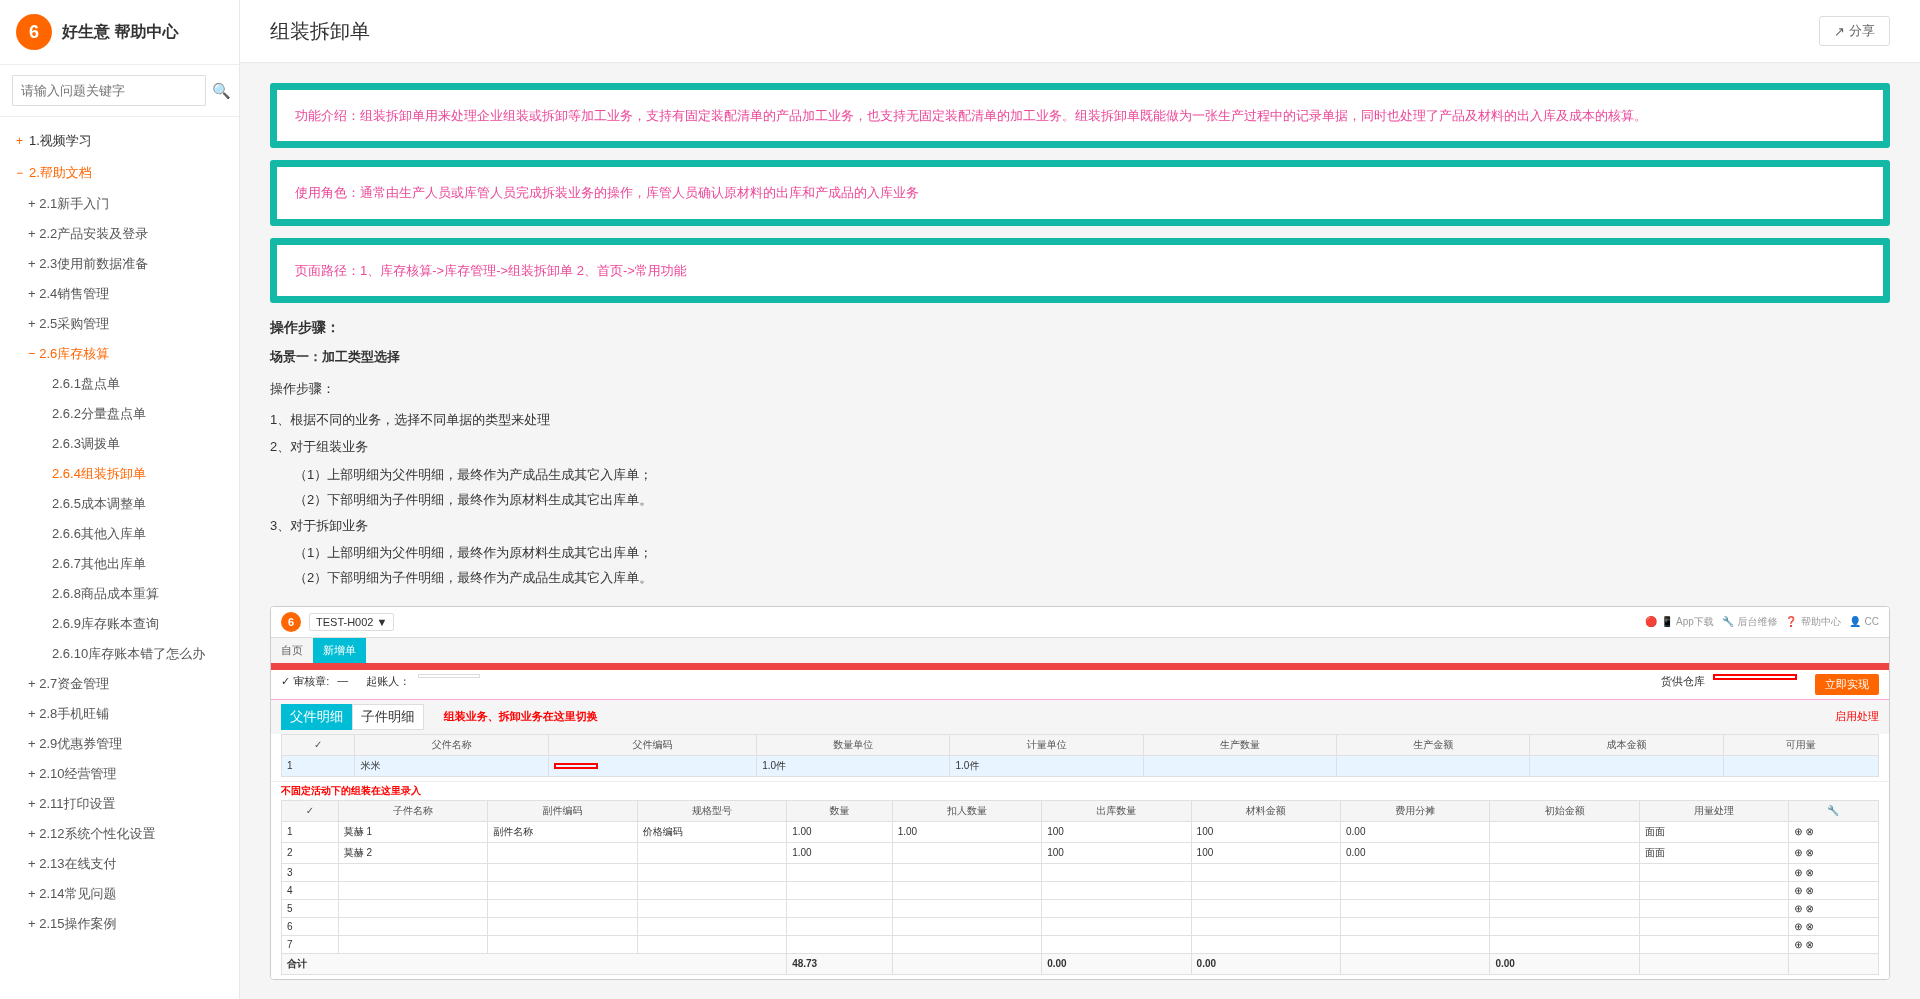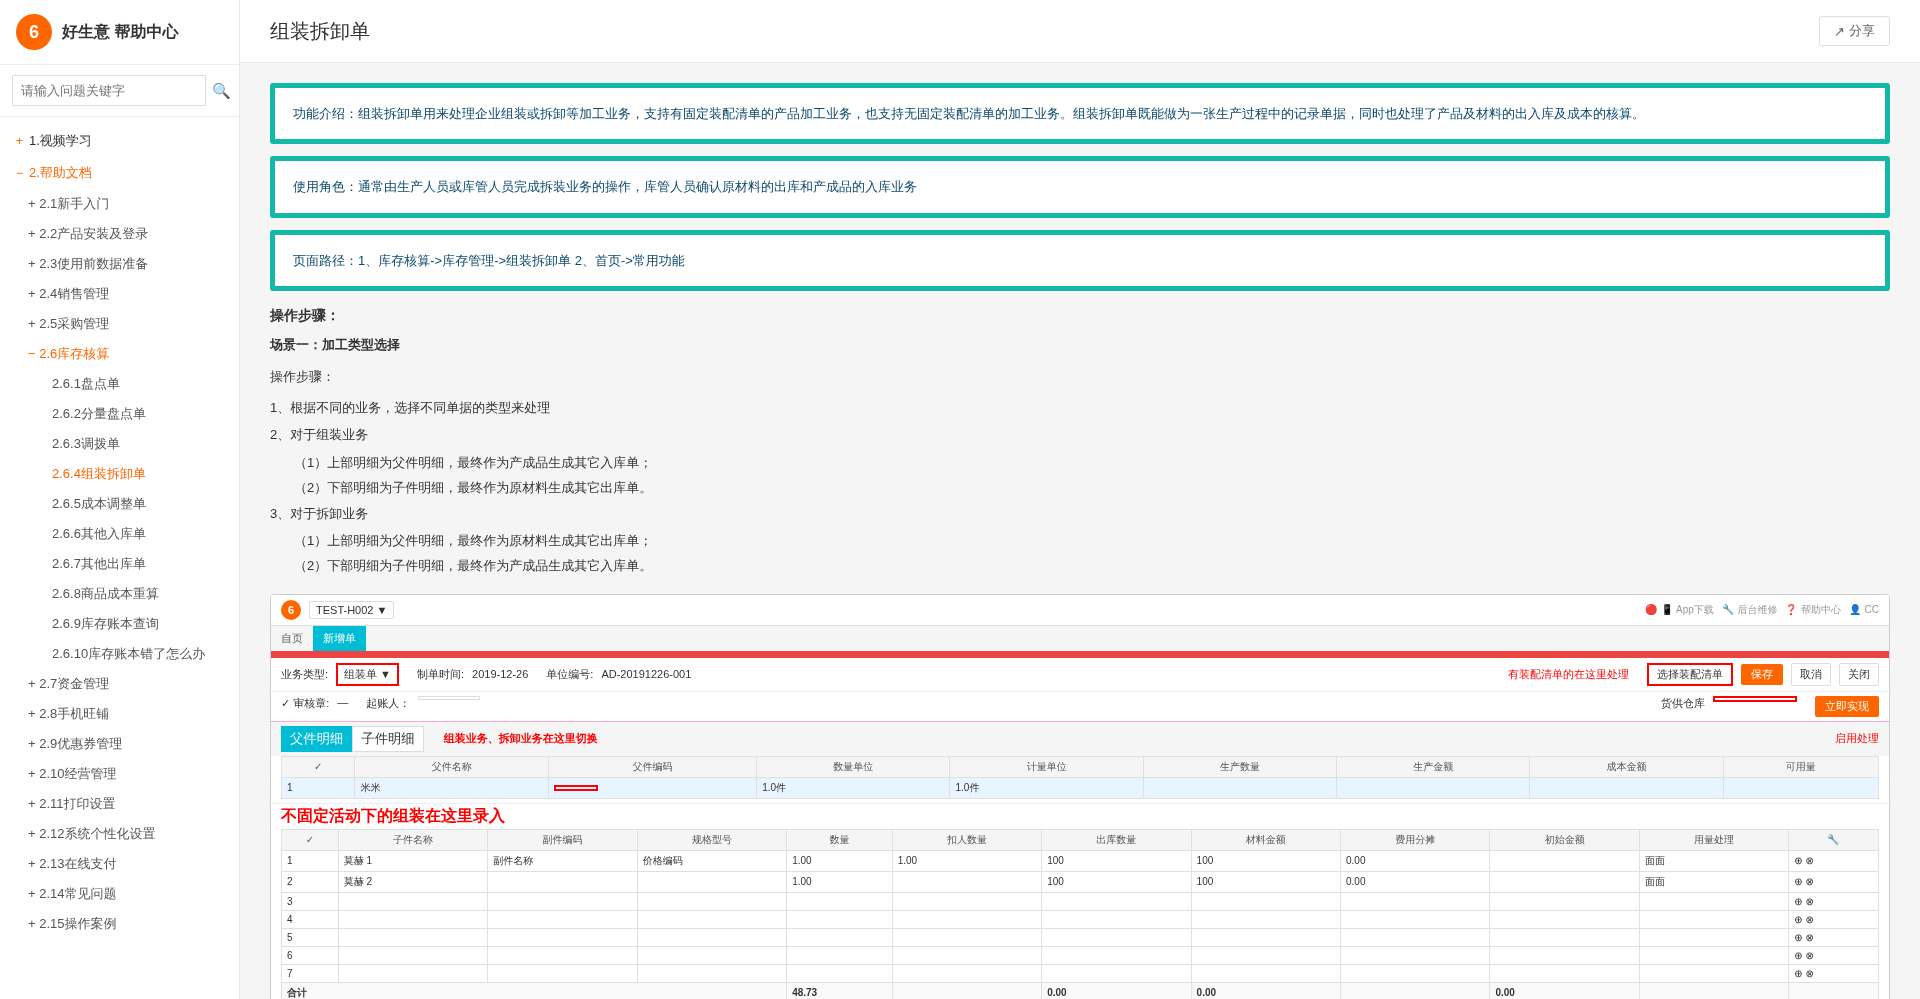--- a/index.html
+++ b/index.html
@@ -120,27 +120,27 @@
     }
 
     #main-content {
       flex: 1;
       overflow-y: auto;
       padding: 20px 30px;
     }
 
     .info-box {
       background: #fff;
-      border: 5px solid #14b8a6;
+      border: 7px solid #14b8a6;
       border-radius: 3px;
       padding: 14px 18px;
       margin-bottom: 12px;
       font-size: 13px;
       line-height: 1.8;
-      color: #0c4a6e;
+      color: #ec4899;
     }
 
     .section-heading {
       font-size: 14px;
       font-weight: bold;
       color: #333;
       margin: 16px 0 8px 0;
     }
 
     .content-text {
@@ -379,33 +379,20 @@
             <span style="font-size:10px;color:#f00;">🔴</span>
             <span style="font-size:10px;color:#999;">📱 App下载 &nbsp; 🔧 后台维修 &nbsp; ❓ 帮助中心 &nbsp; 👤 CC</span>
           </div>
         </div>
 
         <div class="mock-nav-tabs">
           <div class="mock-tab">自页</div>
           <div class="mock-tab active">新增单</div>
         </div>
 
-        <div style="background:#fff;padding:5px 10px;border-bottom:1px solid #eee;font-size:11px;display:flex;align-items:center;gap:8px;">
-          <span>业务类型:</span>
-          <span style="border:2px solid red;padding:2px 6px;">组装单 ▼</span>
-          <span style="margin-left:10px;">制单时间:</span>
-          <span>2019-12-26</span>
-          <span style="margin-left:10px;">单位编号:</span>
-          <span>AD-20191226-001</span>
-          <span style="margin-left:auto;color:red;font-size:11px;">有装配清单的在这里处理</span>
-          <span style="margin-left:10px;border:2px solid red;padding:2px 8px;">选择装配清单</span>
-          <button class="mock-btn-orange">保存</button>
-          <button class="mock-btn-outline">取消</button>
-          <button class="mock-btn-outline">关闭</button>
-        </div>
 
         <div style="background:#fff;padding:4px 10px;border-bottom:1px solid #f9a8d4;font-size:11px;display:flex;align-items:flex-start;gap:8px;">
           <span>✓ 审核章:</span>
           <span>—</span>
           <span style="margin-left:10px;">起账人：</span>
           <span style="border:1px solid #ddd;padding:1px 30px;"></span>
           <span style="margin-left:auto;">货供仓库</span>
           <span style="border:2px solid red;padding:1px 40px;"></span>
           <button class="mock-btn-orange" style="margin-left:10px;">立即实现</button>
         </div>
@@ -445,21 +432,21 @@
                 <td></td>
                 <td></td>
                 <td></td>
               </tr>
             </tbody>
           </table>
         </div>
 
         <div style="padding:0 10px 4px;background:#fff;border-top:1px solid #eee;">
 
-          <div style="font-size:16px;color:red;font-weight:bold;padding:2px 0 2px 0;display:flex;gap:10px;">
+          <div style="font-size:10px;color:red;font-weight:bold;padding:2px 0 2px 0;display:flex;gap:10px;">
             <span>不固定活动下的组装在这里录入</span>
           </div>
           <table class="mock-table">
             <thead>
               <tr>
                 <th>✓</th>
                 <th>子件名称</th>
                 <th>副件编码</th>
                 <th>规格型号</th>
                 <th>数量</th>

